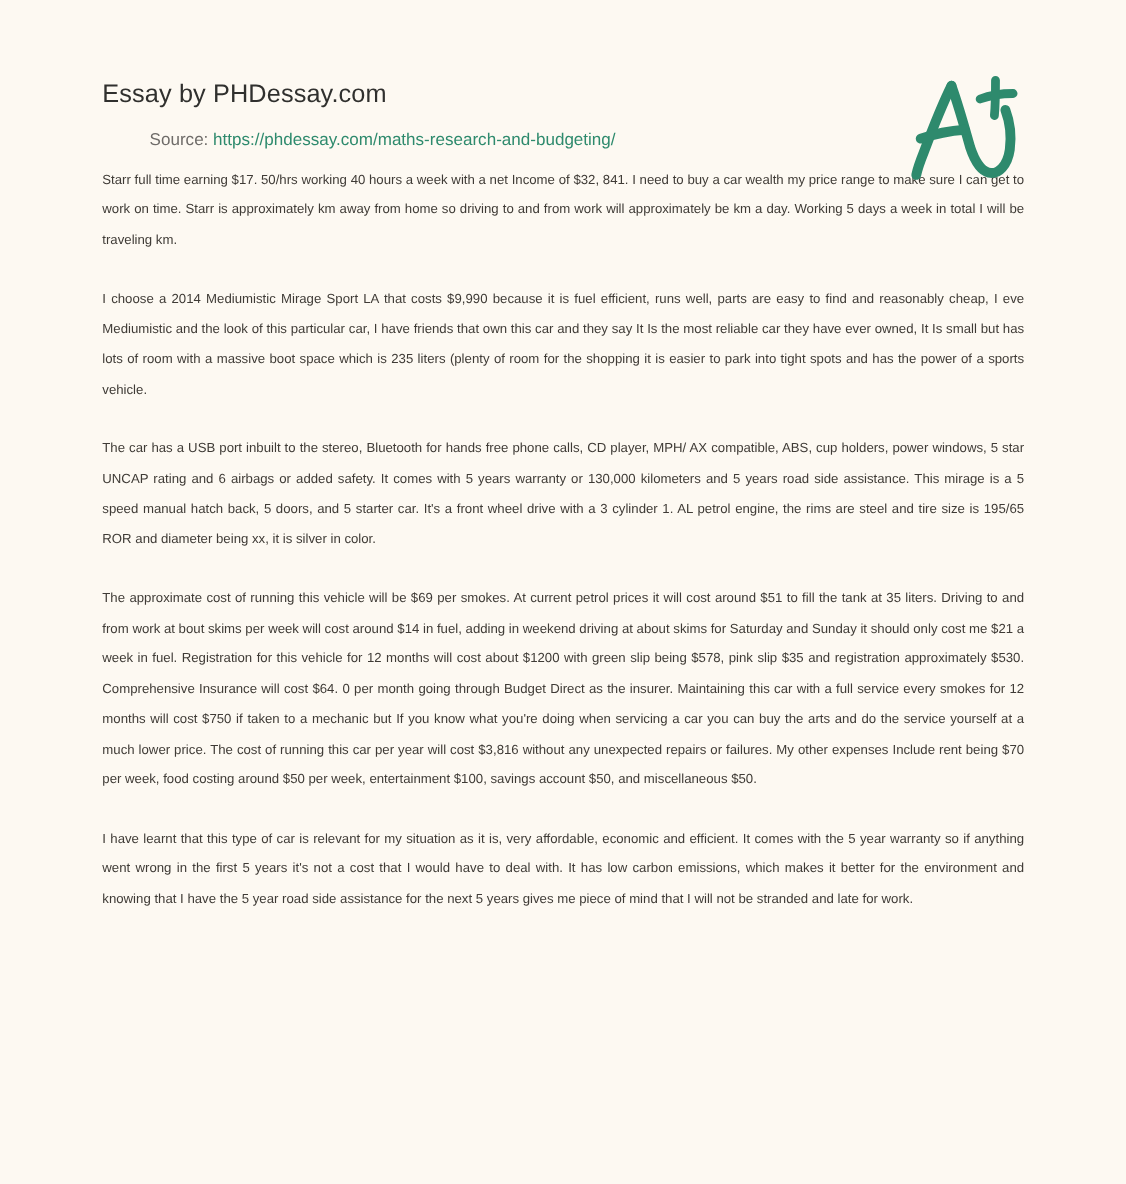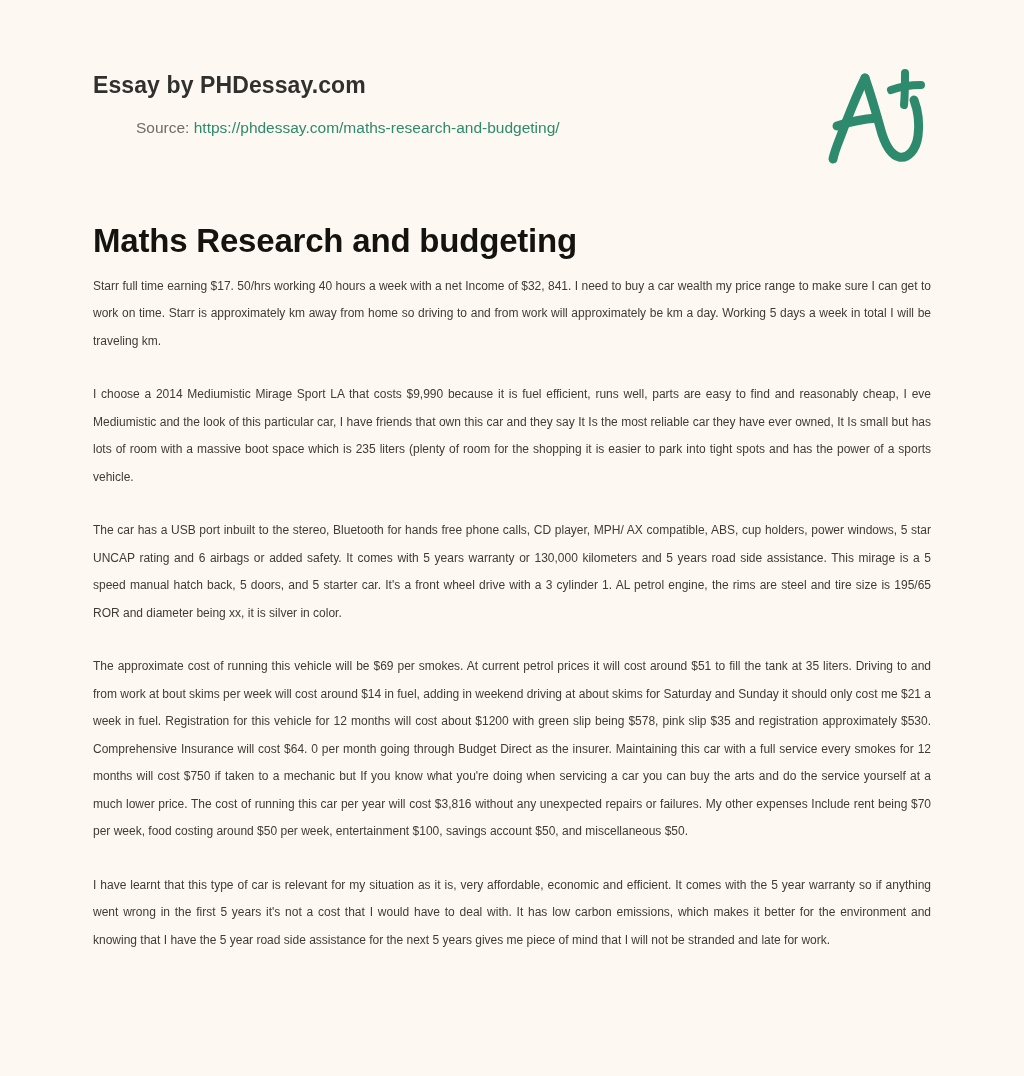--- a/index.html
+++ b/index.html
@@ -25,21 +25,21 @@
 
   
   .header {
     position: relative;
     padding: 72px 93px 0 93px;
     min-height: 110px;
     box-sizing: border-box;
   }
   .brand-line {
     font-size: 23px;
-    font-weight: bold;
+    font-weight: normal;
     color: #30302e;
     letter-spacing: 0.1px;
     line-height: 1.2;
     margin: 0;
   }
   .source-line {
     margin-top: 18px;
     font-size: 15.5px;
     color: #6f6c69;
     line-height: 1.3;
@@ -119,21 +119,20 @@
 
           <path d="M72 30 C80 27 92 25 102 25" stroke-width="8"></path>
 
           <path d="M86 13 C86 23 86 35 85 45" stroke-width="8"></path>
         </g>
       </svg>
     </div>
   </div>
 
   <div class="article">
-    <h1 class="article-title">Maths Research and budgeting</h1>
 
     <div class="body-copy">
       <p>Starr full time earning $17. 50/hrs working 40 hours a week with a net Income of $32, 841. I need to buy a car wealth my price range to make sure I can get to work on time. Starr is approximately km away from home so driving to and from work will approximately be km a day. Working 5 days a week in total I will be traveling km.</p>
       <p>I choose a 2014 Mediumistic Mirage Sport LA that costs $9,990 because it is fuel efficient, runs well, parts are easy to find and reasonably cheap, I eve Mediumistic and the look of this particular car, I have friends that own this car and they say It Is the most reliable car they have ever owned, It Is small but has lots of room with a massive boot space which is 235 liters (plenty of room for the shopping it is easier to park into tight spots and has the power of a sports vehicle.</p>
       <p>The car has a USB port inbuilt to the stereo, Bluetooth for hands free phone calls, CD player, MPH/ AX compatible, ABS, cup holders, power windows, 5 star UNCAP rating and 6 airbags or added safety. It comes with 5 years warranty or 130,000 kilometers and 5 years road side assistance. This mirage is a 5 speed manual hatch back, 5 doors, and 5 starter car. It's a front wheel drive with a 3 cylinder 1. AL petrol engine, the rims are steel and tire size is 195/65 ROR and diameter being xx, it is silver in color.</p>
       <p>The approximate cost of running this vehicle will be $69 per smokes. At current petrol prices it will cost around $51 to fill the tank at 35 liters. Driving to and from work at bout skims per week will cost around $14 in fuel, adding in weekend driving at about skims for Saturday and Sunday it should only cost me $21 a week in fuel. Registration for this vehicle for 12 months will cost about $1200 with green slip being $578, pink slip $35 and registration approximately $530. Comprehensive Insurance will cost $64. 0 per month going through Budget Direct as the insurer. Maintaining this car with a full service every smokes for 12 months will cost $750 if taken to a mechanic but If you know what you're doing when servicing a car you can buy the arts and do the service yourself at a much lower price. The cost of running this car per year will cost $3,816 without any unexpected repairs or failures. My other expenses Include rent being $70 per week, food costing around $50 per week, entertainment $100, savings account $50, and miscellaneous $50.</p>
       <p>I have learnt that this type of car is relevant for my situation as it is, very affordable, economic and efficient. It comes with the 5 year warranty so if anything went wrong in the first 5 years it's not a cost that I would have to deal with. It has low carbon emissions, which makes it better for the environment and knowing that I have the 5 year road side assistance for the next 5 years gives me piece of mind that I will not be stranded and late for work.</p>
 
     </div>
   </div>

